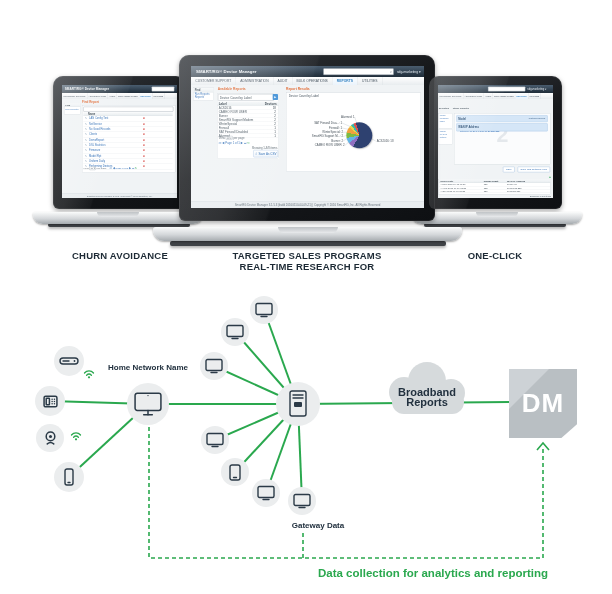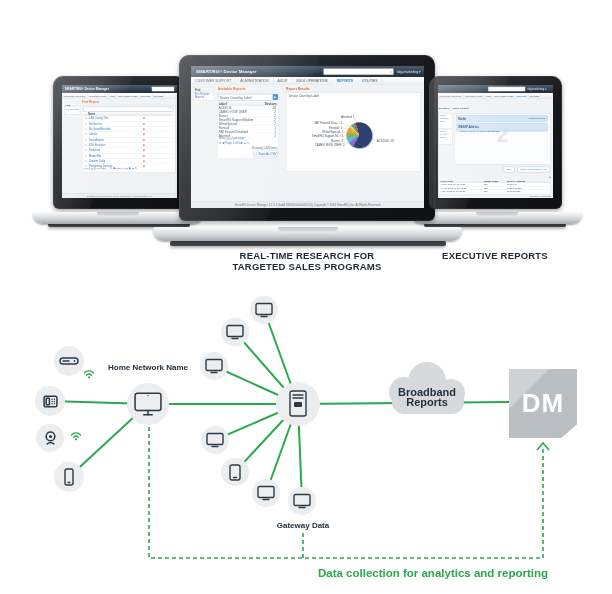--- a/index.html
+++ b/index.html
@@ -52,27 +52,28 @@
            color:#1d2a35;line-height:11px;letter-spacing:.2px;z-index:0;}
   .dcap{position:absolute;top:567px;right:64px;font-size:11.5px;font-weight:bold;color:#2aa84e;white-space:nowrap;z-index:3;}
   svg.icon{stroke:#2b3a47;fill:none;stroke-width:1.4;stroke-linecap:round;stroke-linejoin:round;}
   .wifi{position:absolute;z-index:2;}
   .callout{position:absolute;font-size:8.5px;color:#49535c;white-space:nowrap;}
 </style>
 </head>
 <body>
 
 <div class="caption" style="left:35px;">
+  <div>CHURN AVOIDANCE</div>
 </div>
 <div class="caption" style="left:222px;">
+  <div>TARGETED SALES PROGRAMS</div>
   <div>REAL-TIME RESEARCH FOR</div>
-  <div>TARGETED SALES PROGRAMS</div>
 </div>
 <div class="caption" style="left:410px;">
-  <div>EXECUTIVE REPORTS</div>
+  <div>ONE-CLICK</div>
 </div>
 
 <div class="under" style="left:48px;top:223px;width:142px;z-index:0;"></div>
 <div class="under" style="left:424px;top:223px;width:142px;z-index:0;"></div>
 
 <div>
   <div class="bezel" style="left:53px;top:76px;width:133px;height:133px;z-index:1;"></div>
   <div class="screen" style="left:62px;top:85px;width:115px;height:113px;z-index:2;">
     <div class="inner" style="width:345px;height:339px;">
       <div class="dmtop" style="height:24px;">
@@ -495,21 +496,21 @@
     </svg>
 </div>
 <div class="node" style="left:288px;top:487px;width:28px;height:28px;">
   <svg class="icon" width="18" height="16" viewBox="0 0 18 15">
       <rect x="1" y="1" width="16" height="11" rx="1.5"></rect>
       <line x1="6" y1="14" x2="12" y2="14"></line>
     </svg>
 </div>
 
 <div class="nlabel" style="left:88px;top:363px;width:120px;">Home Network Name</div>
-<div class="nlabel" style="left:243px;top:521px;width:120px;">Gateway Data</div>
+<div class="nlabel" style="left:258px;top:521px;width:120px;">Gateway Data</div>
 <div class="nlabel" style="left:387px;top:387px;width:80px;font-size:11px;line-height:10px;">
   <div>Broadband</div>
   <div>Reports</div>
 </div>
 <div class="dm-box">
   <div class="dm-fold"></div>
   <span class="dm-txt">DM</span>
 </div>
 <div class="dcap">Data collection for analytics and reporting</div>
 

